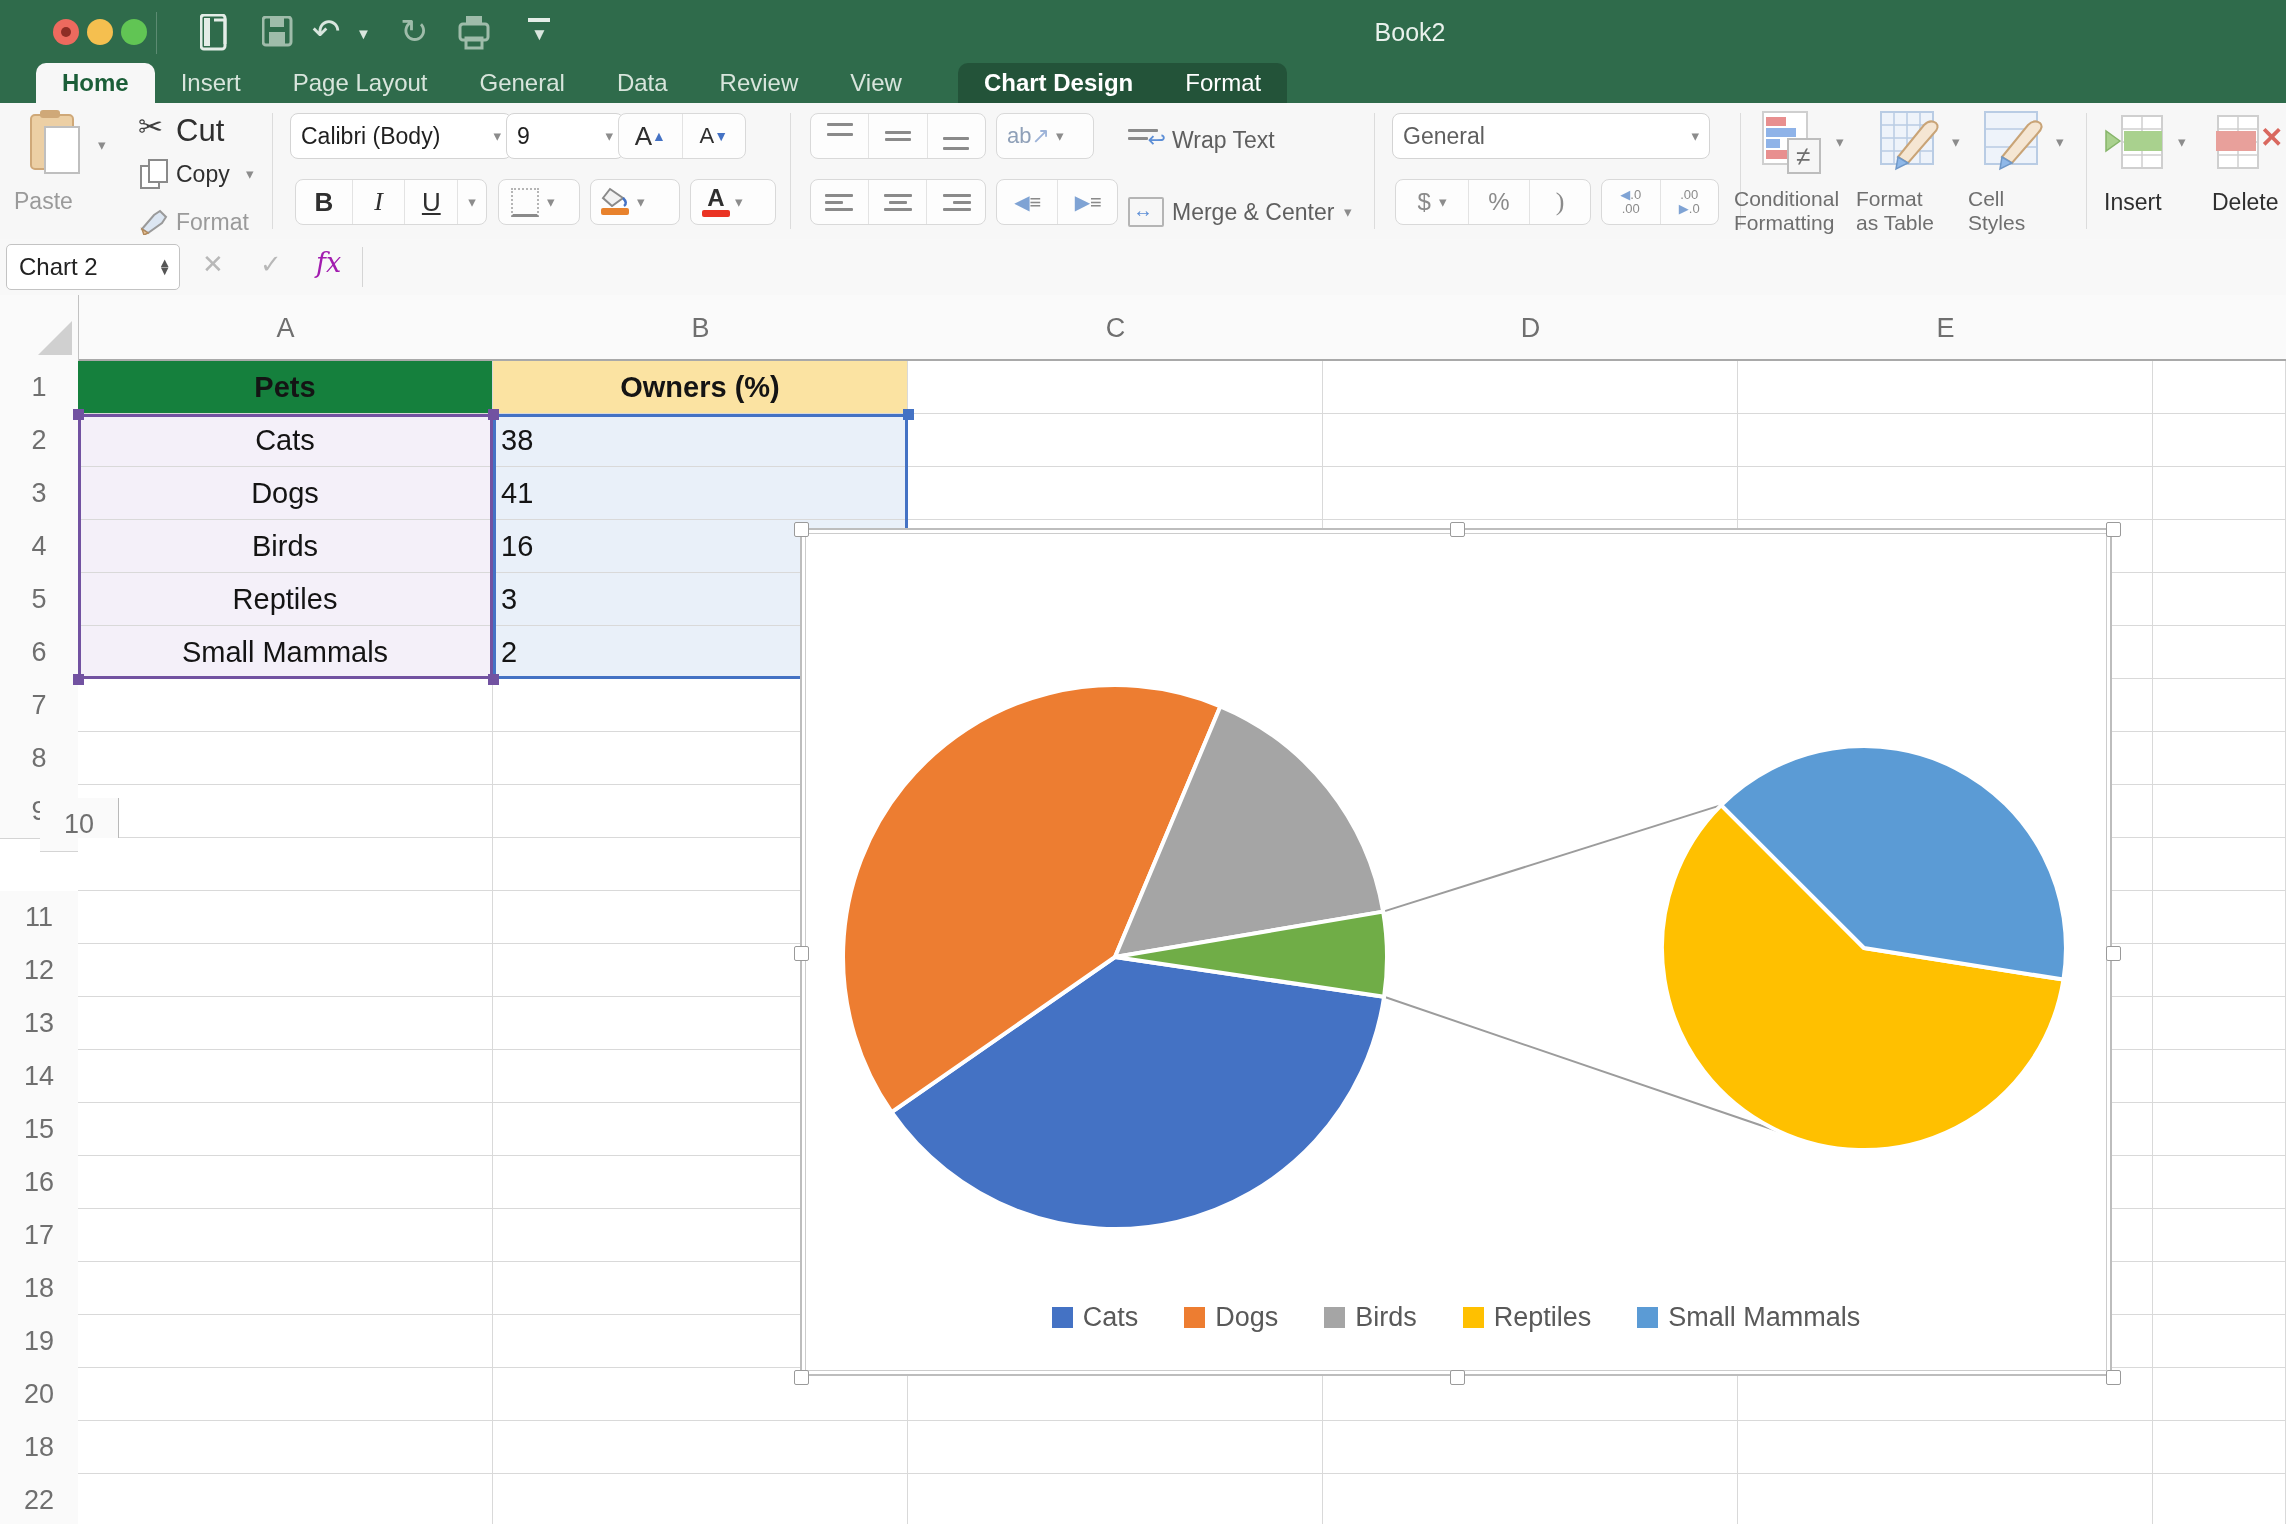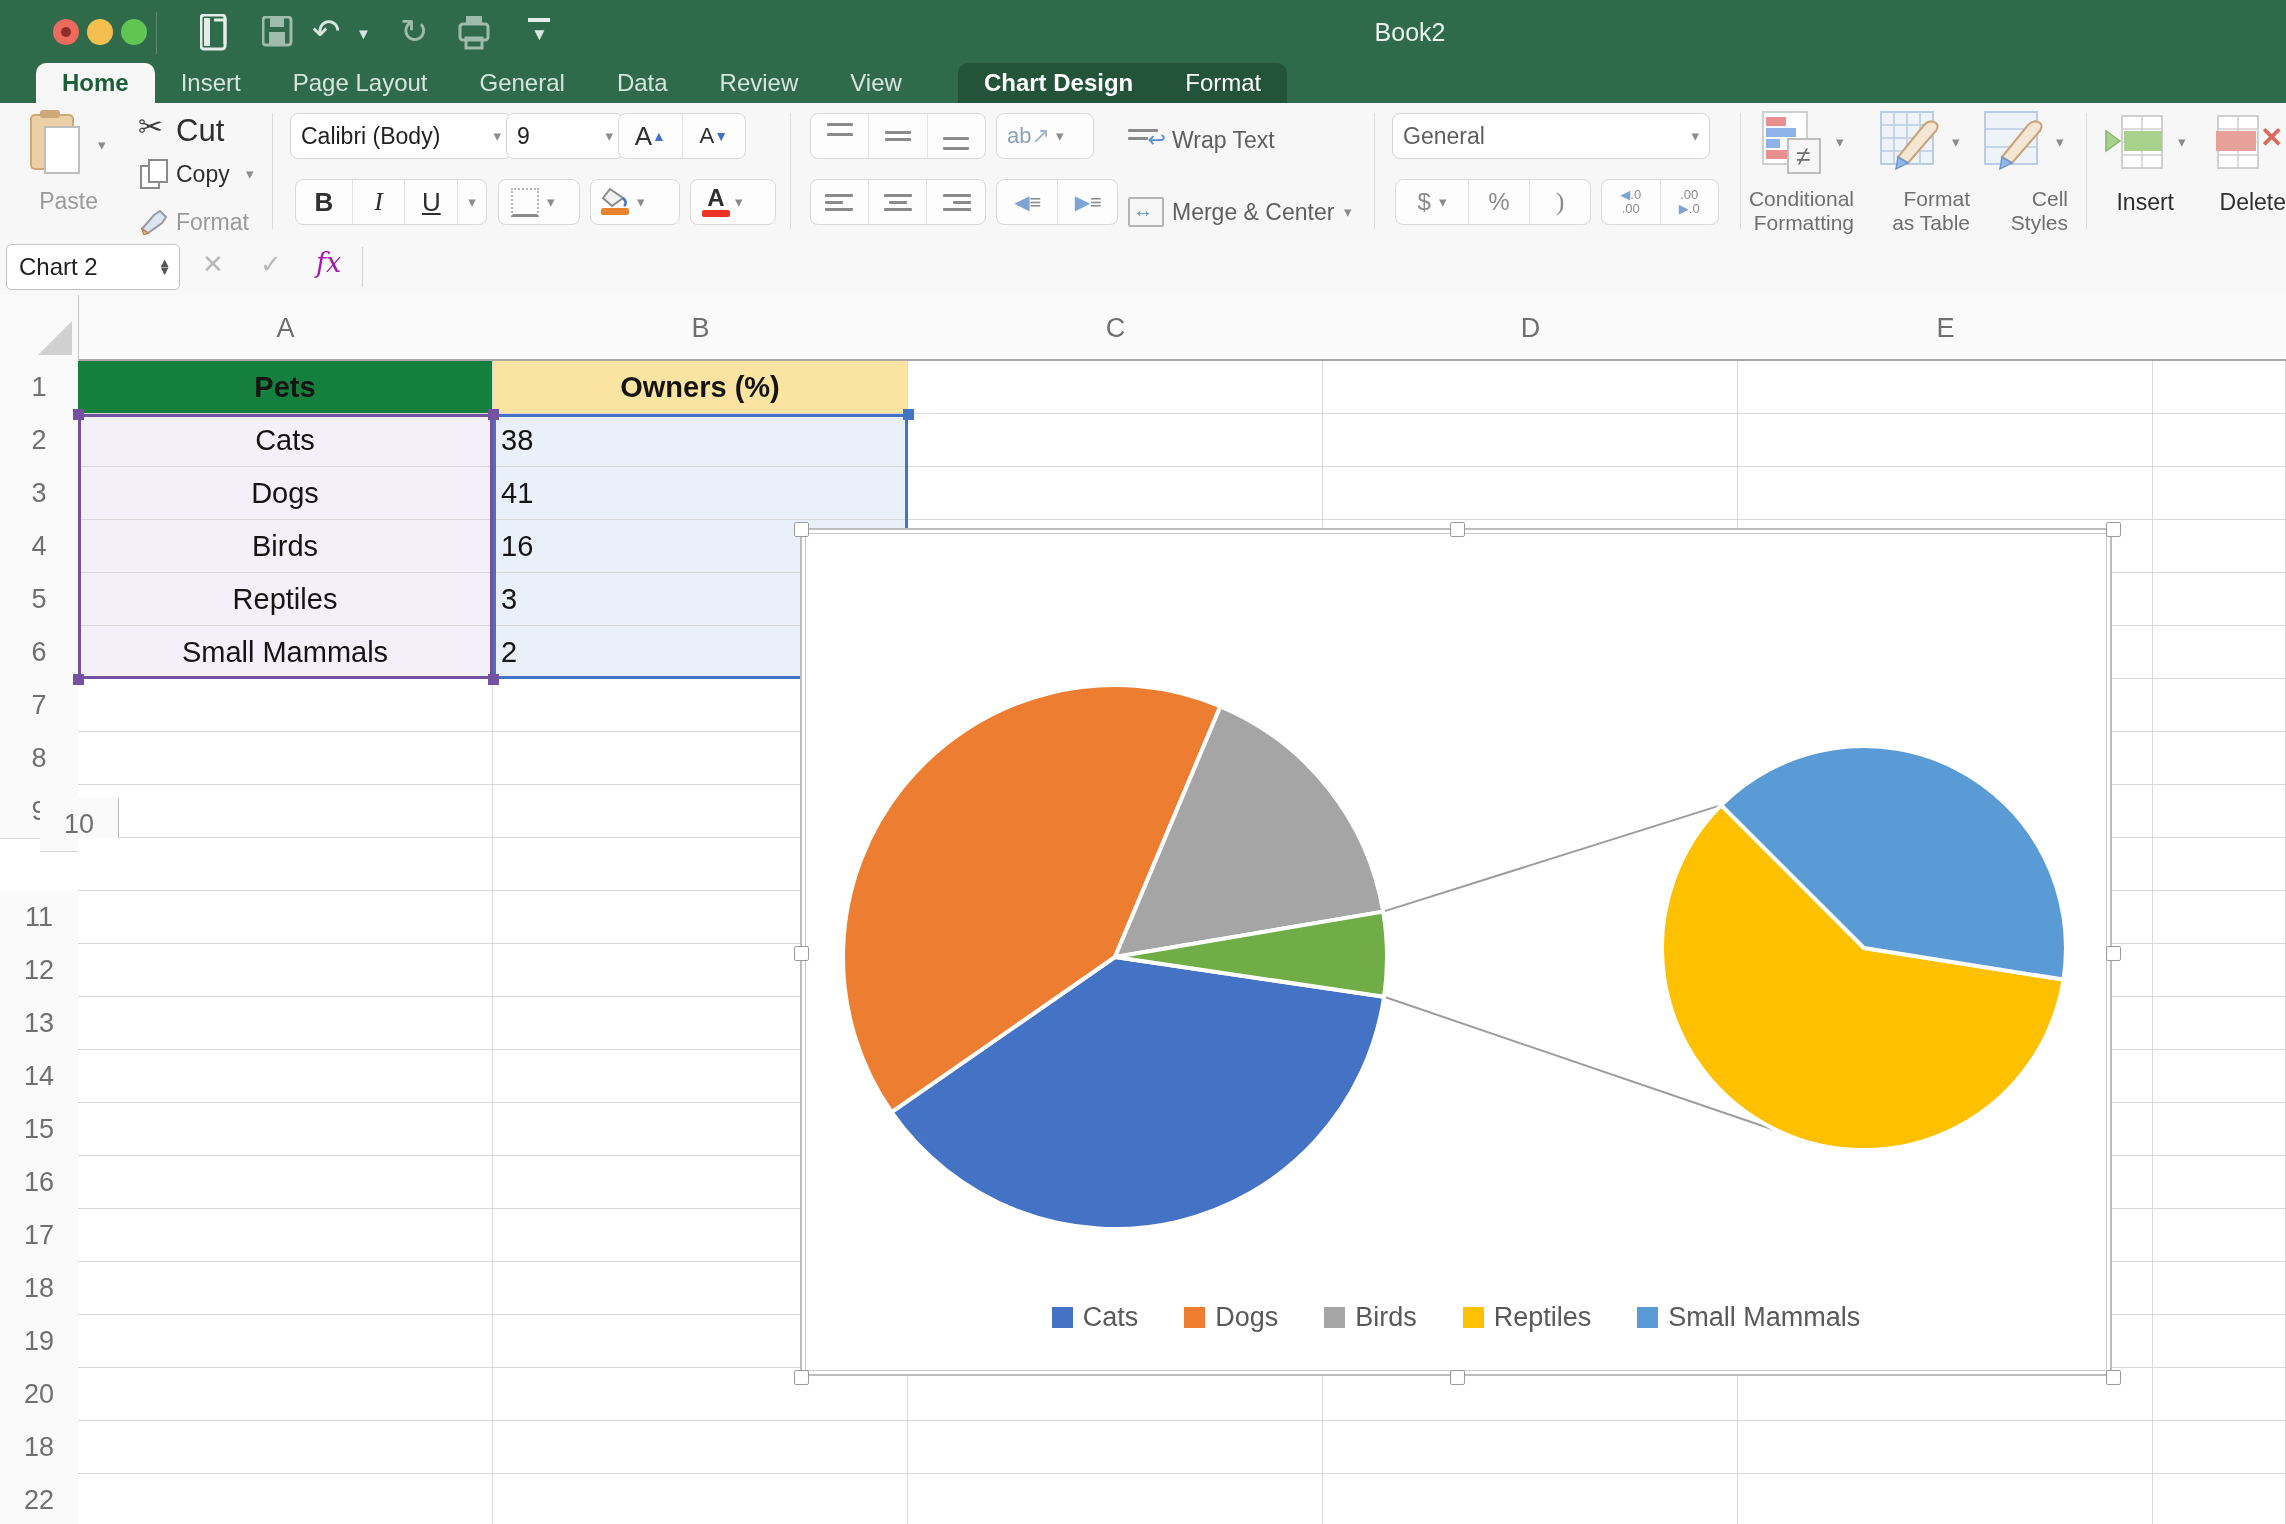--- a/index.html
+++ b/index.html
@@ -20,21 +20,21 @@
   
   #tab-row{left:36px;bottom:0;top:63px;height:40px;display:flex;align-items:stretch;}
   .tab{padding:0 26px;display:flex;align-items:center;color:#d8e5dc;font-size:24px;white-space:nowrap;}
   .tab.active{background:#f7f7f7;color:#1b5e38;border-radius:10px 10px 0 0;font-weight:bold;}
   #ctx-tabs{display:flex;margin-left:30px;background:#235339;border-radius:10px 10px 0 0;}
   #ctx-tabs .tab{color:#fff;}
   #ctx-tabs .tab:first-child{font-weight:bold;}
   
   #ribbon{left:0;top:103px;width:2286px;height:136px;background:#f7f7f7;border-bottom:1px solid #c9c9c9;}
   .rsep{top:10px;width:1px;height:116px;background:#dcdcdc;}
-  .rlabel{color:#6f6f6f;font-size:21px;text-align:right;}
+  .rlabel{color:#6f6f6f;font-size:21px;text-align:left;}
   .dk{color:#2f2f2f;}
   .gy{color:#9a9a9a;}
   .btn{background:#fdfdfd;border:1px solid #d9d9d9;border-radius:8px;display:flex;align-items:center;}
   .seg{border-right:1px solid #e3e3e3;display:flex;align-items:center;justify-content:center;height:100%;}
   .seg:last-child{border-right:none;}
   .caret{color:#8c8c8c;font-size:15px;}
   .combo{background:#fff;border:1px solid #d4d4d4;border-radius:8px;display:flex;align-items:center;padding:0 10px;font-size:23px;color:#1f1f1f;}
   .combo .caret{margin-left:auto;}
   .icline{display:block;background:#8a8a8a;height:3px;border-radius:1px;}
   

